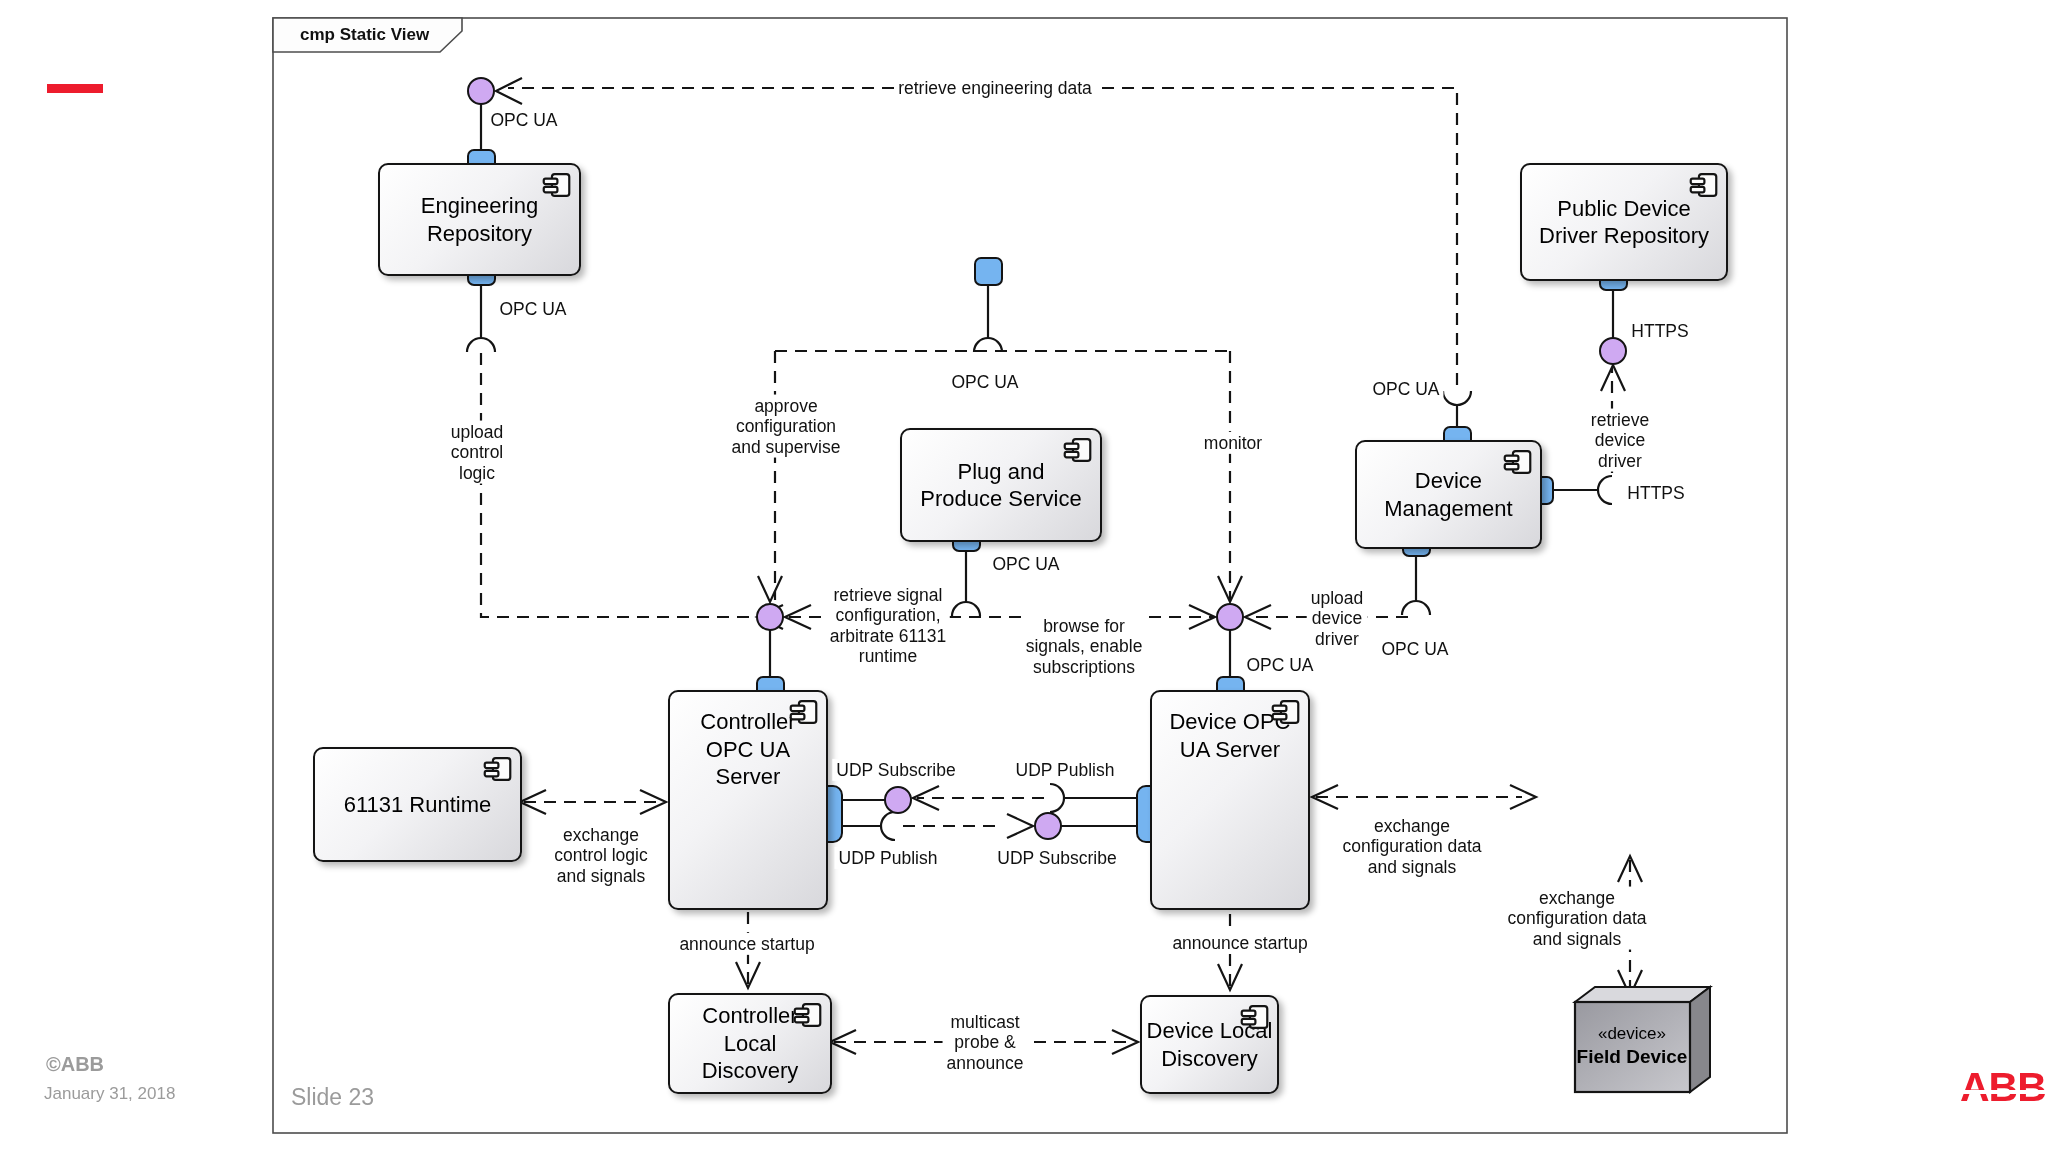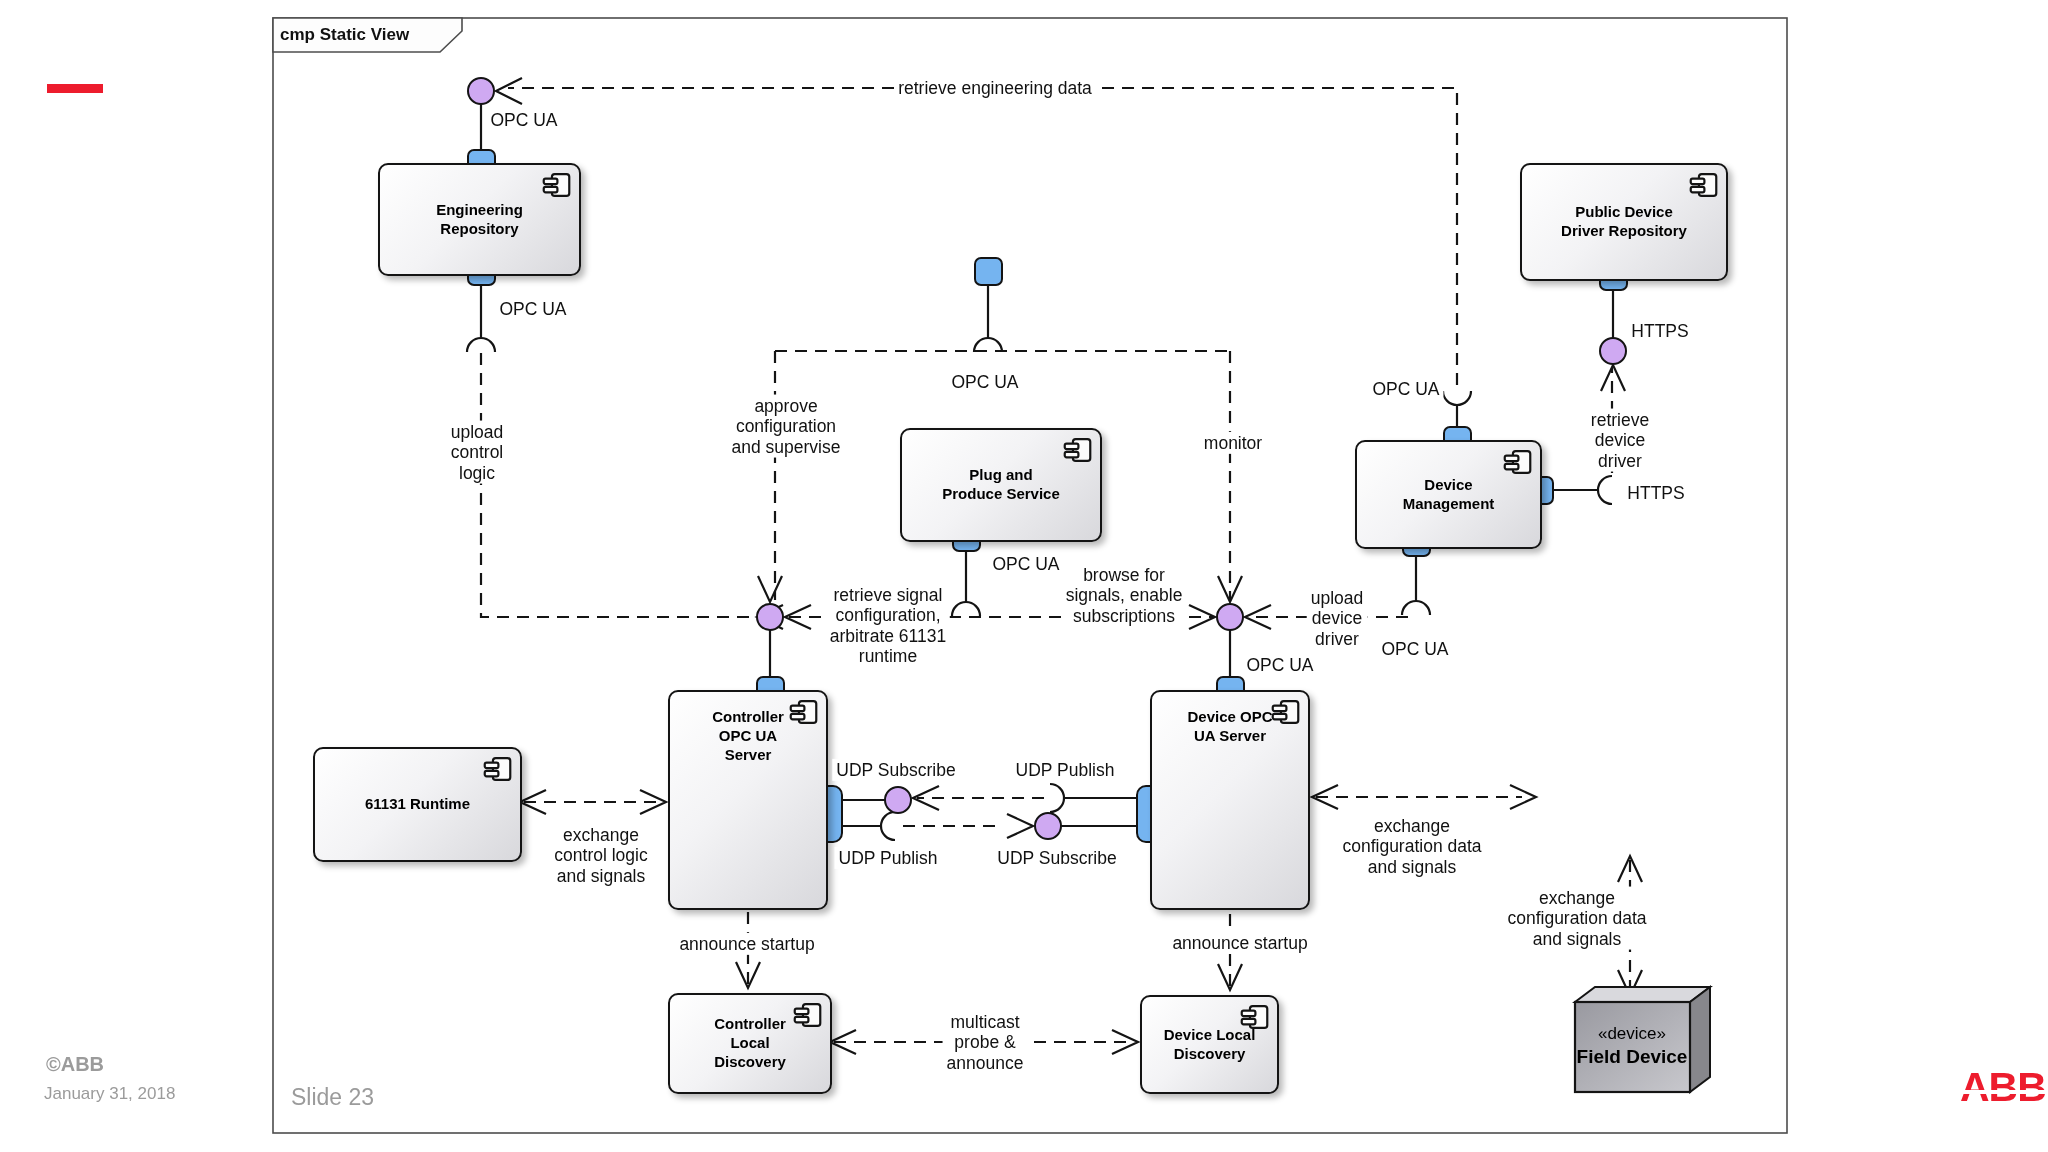--- a/index.html
+++ b/index.html
@@ -3,36 +3,36 @@
 <meta charset="utf-8">
 <style>
   html,body{margin:0;padding:0;background:#ffffff;}
   .stage{position:relative;width:2048px;height:1152px;background:#ffffff;overflow:hidden;
          font-family:"Liberation Sans",sans-serif;color:#111;}
   svg.layer{position:absolute;left:0;top:0;width:2048px;height:1152px;}
 
   
   .frame-rect{fill:none;stroke:#4d4d4d;stroke-width:1.6;}
   .tab{fill:#fdfdfd;stroke:#4d4d4d;stroke-width:1.6;}
-  .frame-tab-text{position:absolute;left:280px;top:25px;font-size:17px;font-weight:bold;color:#111;}
+  .frame-tab-text{position:absolute;left:300px;top:25px;font-size:17px;font-weight:bold;color:#111;}
 
   
   .sline{stroke:#141414;stroke-width:2.2;fill:none;}
   .dline{stroke:#141414;stroke-width:2.2;fill:none;stroke-dasharray:12 8;}
   .arrow{stroke:#141414;stroke-width:2.2;fill:none;}
   .port{fill:var(--port);stroke:#141414;stroke-width:2;}
   .ball{fill:var(--ball);stroke:#141414;stroke-width:2;}
 
   
   .comp{position:absolute;border:2.2px solid #141414;border-radius:10px;
         background:linear-gradient(135deg,#ffffff 0%,#f3f3f5 45%,#d8d8dc 100%);
         box-shadow:4px 4px 6px rgba(0,0,0,.28);
         display:flex;align-items:center;justify-content:center;text-align:center;}
   .comp.top-align{align-items:flex-start;padding-top:16px;box-sizing:border-box;}
-  .comp-label{white-space:pre-line;font-size:15px;font-weight:bold;line-height:1.25;color:#000;}
+  .comp-label{white-space:pre-line;font-size:22px;font-weight:normal;line-height:1.25;color:#000;}
   .cicon{position:absolute;top:7px;right:7px;width:31px;height:26px;}
   .cicon rect{fill:#fcfcfc;stroke:#141414;stroke-width:2.4;}
 
   
   .node-top{fill:#d9d9dd;stroke:#141414;stroke-width:2;}
   .node-side{fill:#87878c;stroke:#141414;stroke-width:2;}
   .node-front{fill:url(#nodeGrad);stroke:#141414;stroke-width:2.2;}
   .node-label{position:absolute;transform:translate(-50%,-50%);text-align:center;line-height:1.3;}
   .node-stereo{display:block;font-size:17px;color:#000;}
   .node-name{display:block;font-size:19px;font-weight:bold;color:#000;}
@@ -301,21 +301,21 @@
 configuration
 and supervise</div>
   <div class="elabel" style="left:985px;top:382px;">OPC UA</div>
   <div class="elabel" style="left:1233px;top:443px;">monitor</div>
   <div class="elabel" style="left:1406px;top:389px;">OPC UA</div>
   <div class="elabel" style="left:1026px;top:564px;">OPC UA</div>
   <div class="elabel" style="left:888px;top:626px;">retrieve signal
 configuration,
 arbitrate 61131
 runtime</div>
-  <div class="elabel" style="left:1084px;top:595px;margin-left:40px;">browse for
+  <div class="elabel" style="left:1084px;top:646px;">browse for
 signals, enable
 subscriptions</div>
   <div class="elabel" style="left:1337px;top:618px;">upload
 device
 driver</div>
   <div class="elabel" style="left:1280px;top:665px;">OPC UA</div>
   <div class="elabel" style="left:1415px;top:649px;">OPC UA</div>
   <div class="elabel" style="left:1660px;top:331px;">HTTPS</div>
   <div class="elabel" style="left:1620px;top:440px;">retrieve
 device

